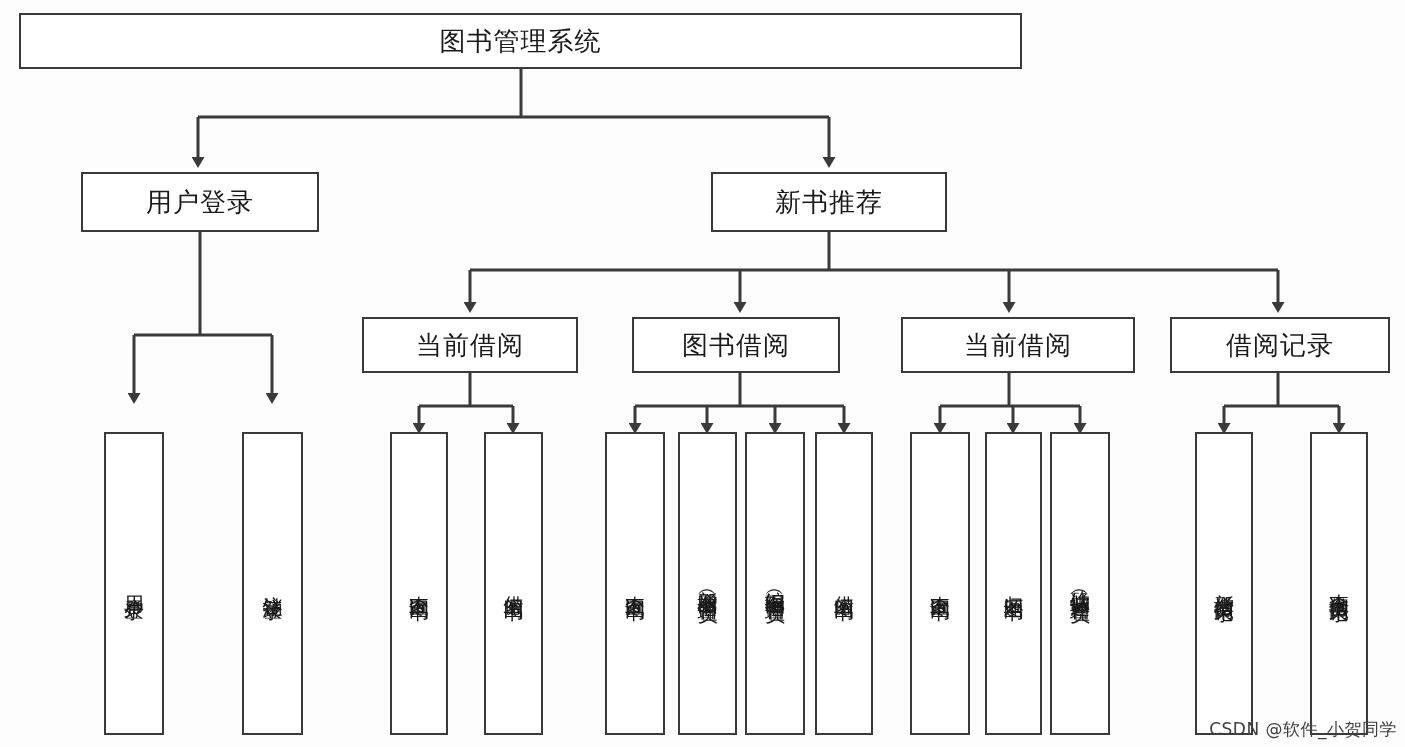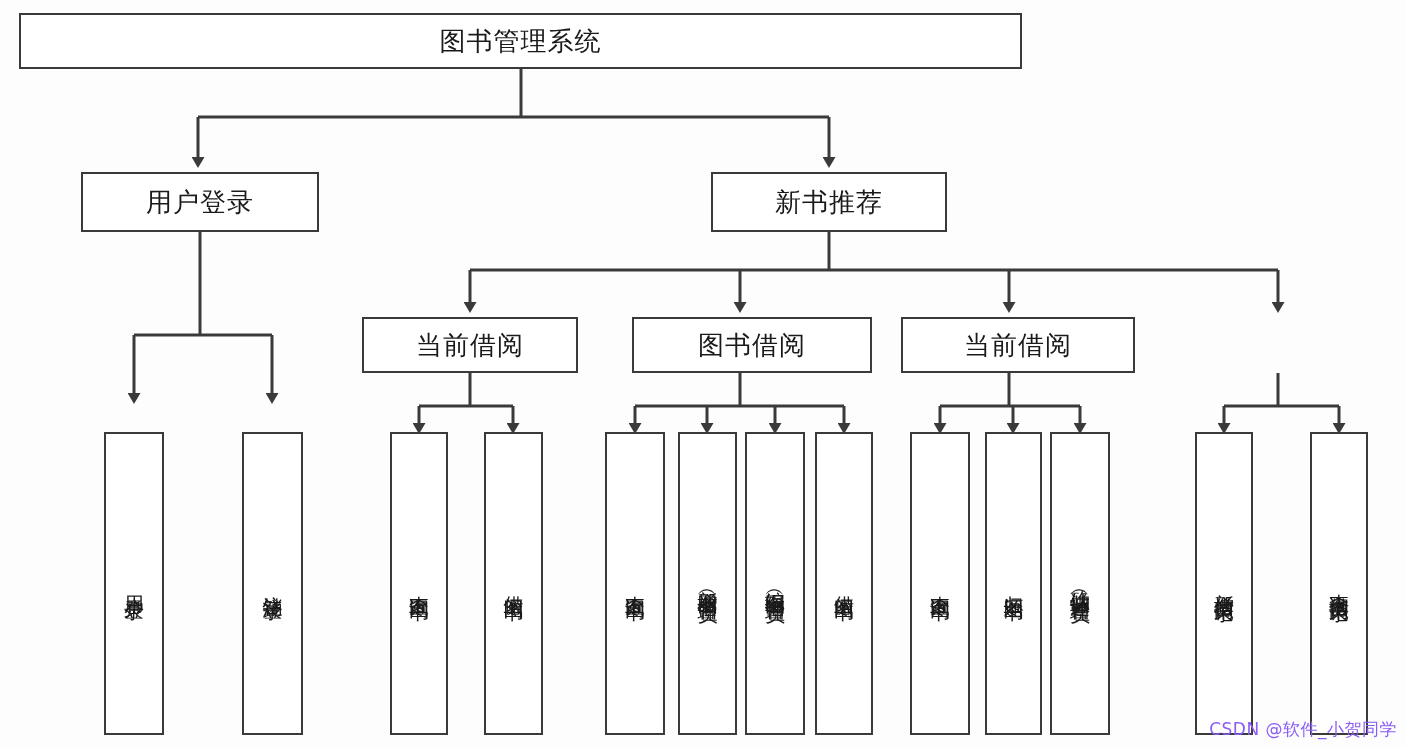--- a/index.html
+++ b/index.html
@@ -38,21 +38,21 @@
     font-size:20px;
     letter-spacing:2px;
     line-height:1.05;
     white-space:nowrap;
   }
   #watermark{
     position:absolute;
     right:8px;
     bottom:6px;
     font-size:17px;
-    color:#8b5cf6;
+    color:#404040;
     white-space:nowrap;
     letter-spacing:0.5px;
     text-align:center;
   }
 </style>
 </head>
 <body>
 
 <div id="canvas">
 
@@ -113,25 +113,28 @@
   <div class="node" style="left:81px;top:172px;width:238px;height:60px;">
     <span class="lbl">用户登录</span>
   </div>
   <div class="node" style="left:711px;top:172px;width:236px;height:60px;">
     <span class="lbl">新书推荐</span>
   </div>
 
   <div class="node" style="left:362px;top:317px;width:216px;height:56px;">
     <span class="lbl">当前借阅</span>
   </div>
-  <div class="node" style="left:632px;top:317px;width:240px;height:56px;">
+  <div class="node" style="left:632px;top:317px;width:208px;height:56px;">
     <span class="lbl">图书借阅</span>
   </div>
   <div class="node" style="left:901px;top:317px;width:234px;height:56px;">
     <span class="lbl">当前借阅</span>
+  </div>
+  <div class="node" style="left:1170px;top:317px;width:220px;height:56px;">
+    <span class="lbl">借阅记录</span>
   </div>
 
   <div class="node vert" style="left:104px;top:432px;width:60px;height:303px;">
     <span class="lbl">用户登录</span>
   </div>
   <div class="node vert" style="left:242px;top:432px;width:61px;height:303px;">
     <span class="lbl">注销登录</span>
   </div>
 
   <div class="node vert" style="left:390px;top:432px;width:58px;height:303px;">

